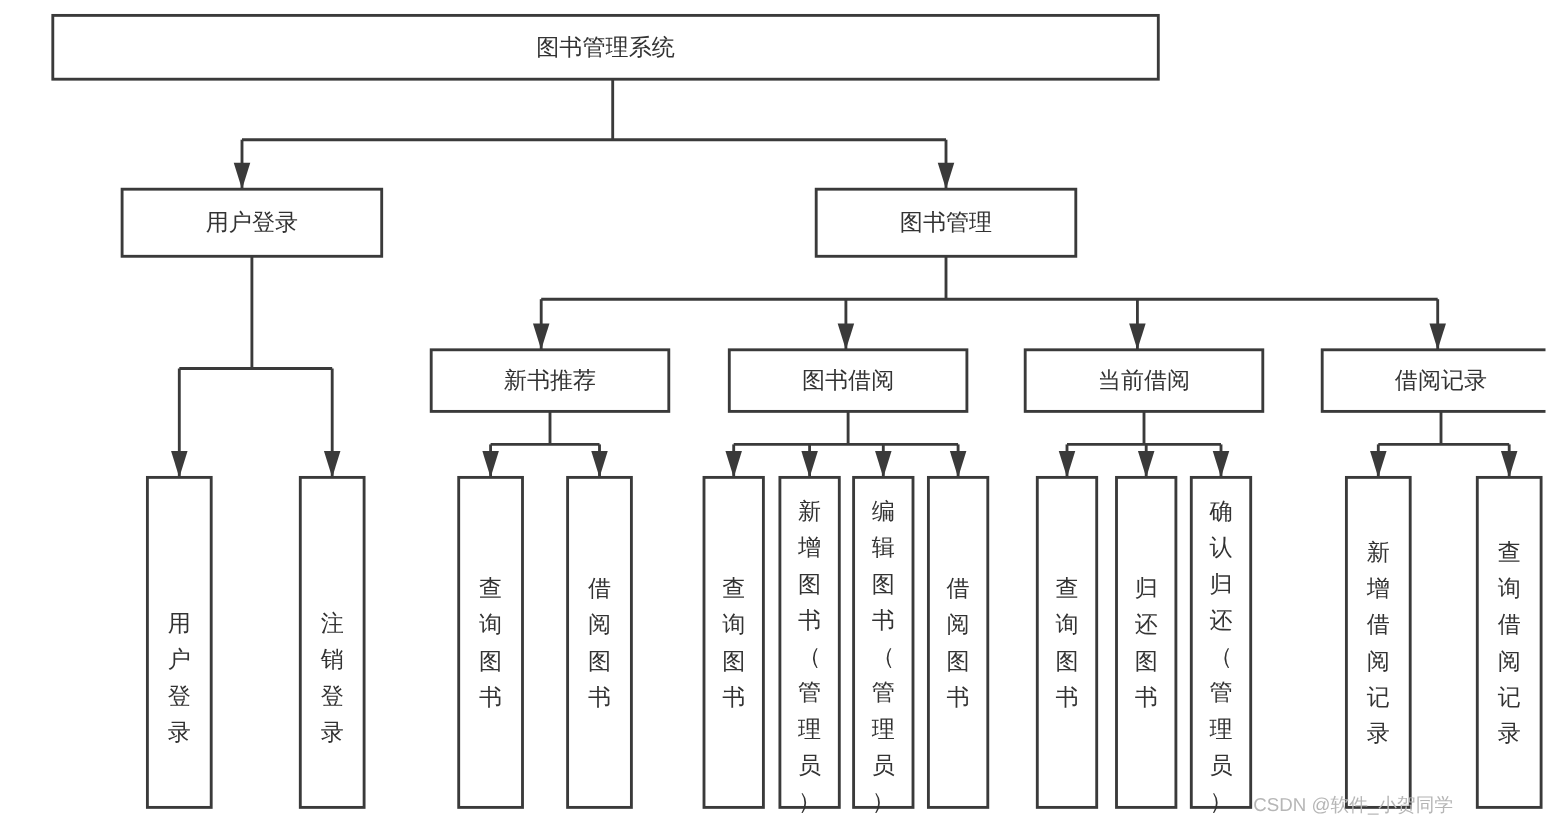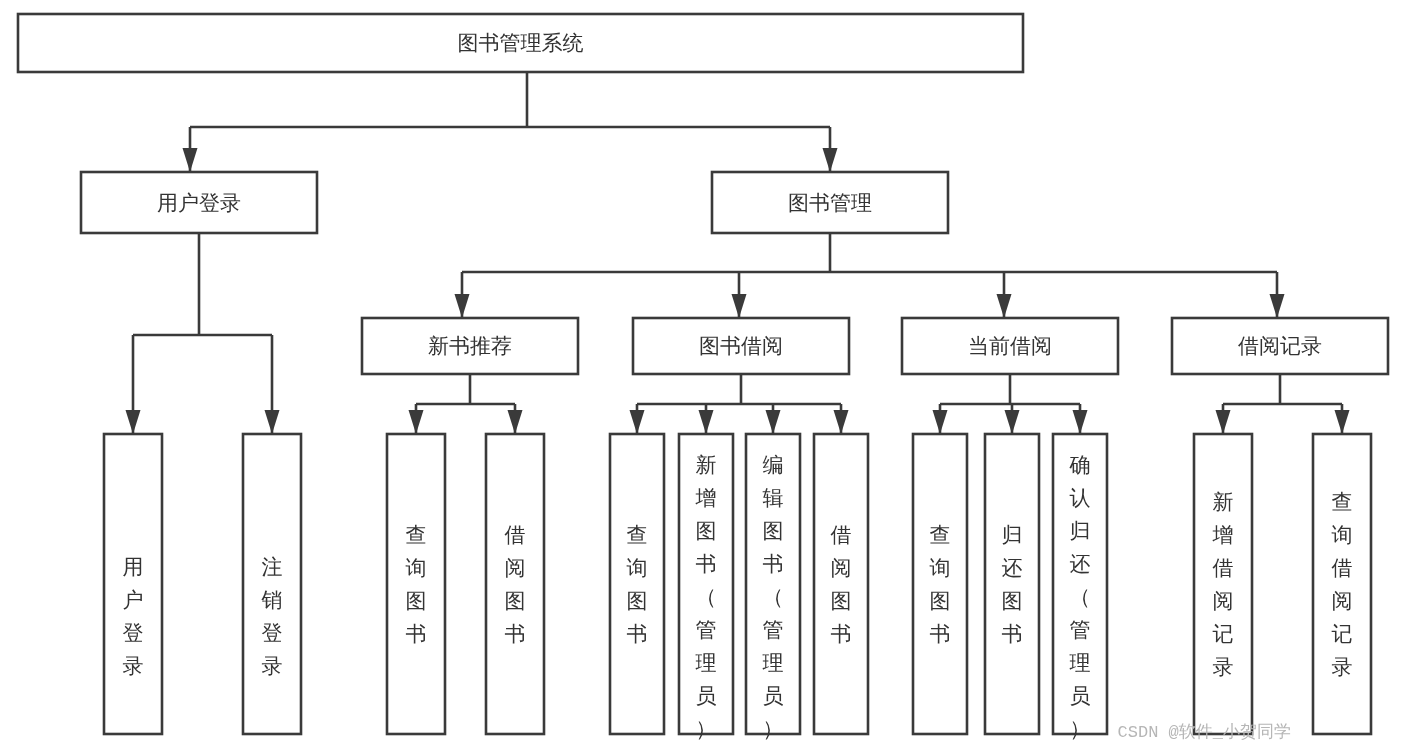--- a/index.html
+++ b/index.html
@@ -12,20 +12,21 @@
     width: 1405px;
     height: 747px;
     font-family: "DejaVu Sans", "Liberation Sans", sans-serif;
     overflow: hidden;
     position: relative;
   }
   #diagram-root {
     position: relative;
     width: 1299px;
     height: 747px;
+    padding-left: 30px;
   }
   svg#chart-svg {
     display: block;
     width: 1405px;
     height: 747px;
   }
   .node-box {
     fill: #ffffff;
     stroke: #3a3a3a;
     stroke-width: 2.6;
@@ -50,21 +51,21 @@
     stroke-linecap: butt;
   }
   .arrow-head {
     fill: #3a3a3a;
     stroke: none;
   }
   .watermark {
     position: absolute;
     right: 8px;
     bottom: 4px;
-    font-family: Liberation Mono, monospace;
+    font-family: Liberation Sans, sans-serif;
     font-size: 17px;
     color: #b6b6b6;
     white-space: nowrap;
     user-select: none;
   }
 </style>
 </head>
 <body>
 
 <div id="diagram-root">

